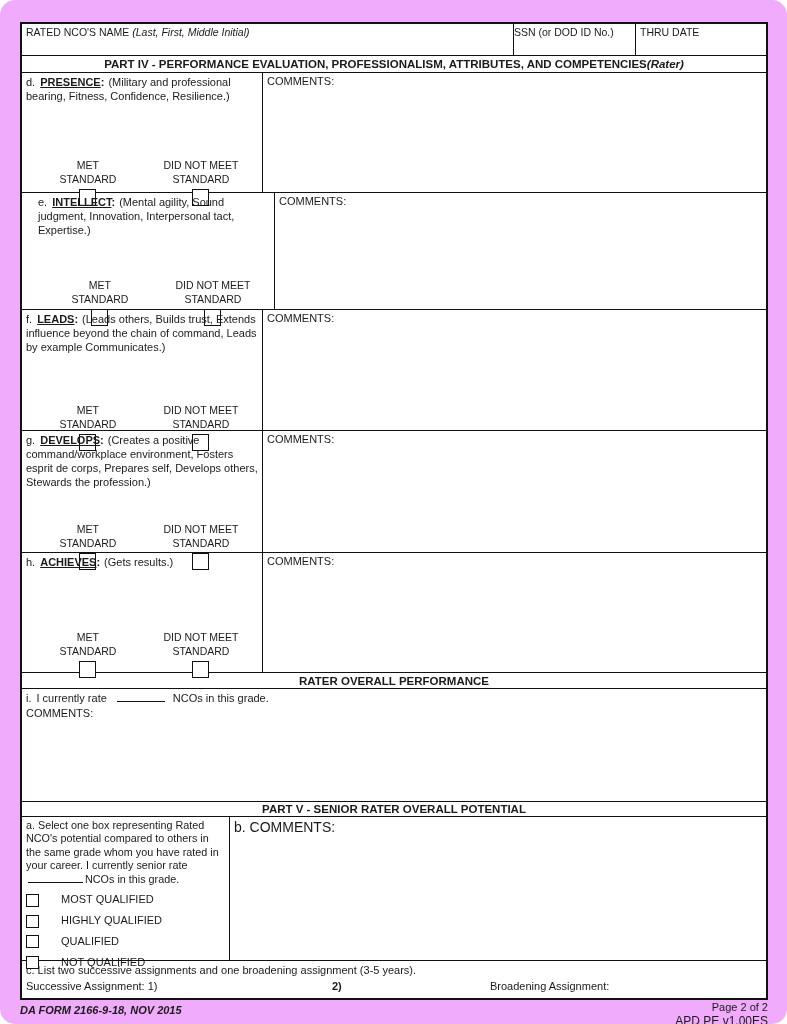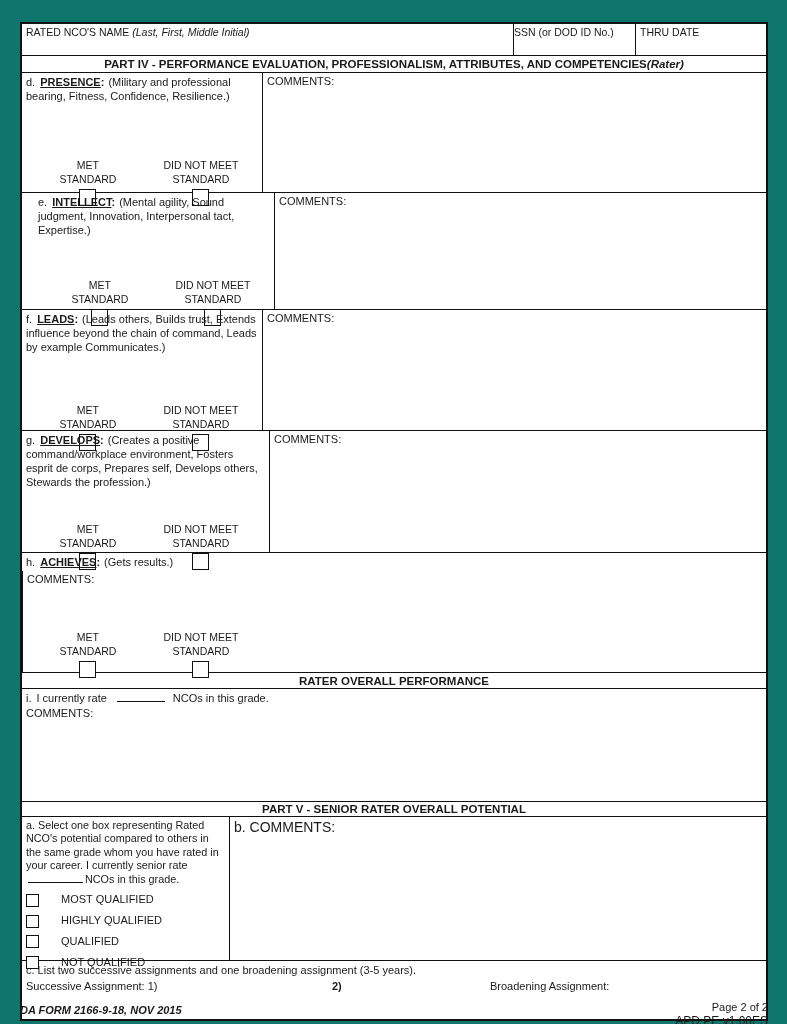--- a/index.html
+++ b/index.html
@@ -5,22 +5,23 @@
   * { margin: 0; padding: 0; box-sizing: border-box; }
   body {
     font-family: "Liberation Sans", sans-serif;
     background: #ffffff;
     color: #1a1a1a;
   }
   .page {
     position: relative;
     width: 787px;
     height: 1024px;
-    background: #0f766e;
+    background: #f0abfc;
     overflow: hidden;
+    border-radius: 15px;
   }
   .form-table {
     position: absolute;
     left: 20px;
     top: 22px;
     width: 748px;
     border: 2px solid #111;
     background: #fff;
   }
   .row { display: flex; border-top: 1.5px solid #111; }
@@ -70,22 +71,22 @@
   .checkbox {
     width: 17px;
     height: 17px;
     border: 1.5px solid #111;
     margin: 3px auto 0;
     background: #fff;
   }
   .row-d { height: 120px; }
   .row-e { height: 117px; padding-left: 12px; }
   .row-f { height: 121px; }
-  .row-g { height: 122px; gap: 7px; }
-  .row-h { height: 120px; flex-direction: column; }
+  .row-g { height: 122px; }
+  .row-h { height: 120px; }
   .row-d .std-group, .row-e .std-group { top: 54px; }
   .row-f .std-group { top: 62px; }
   .row-g .std-group { top: 60px; }
   .row-h .std-group { top: 46px; }
 
   
   .i-row { height: 113px; display: block; padding: 2px 4px; font-size: 11px; line-height: 1.35; }
   .blank-line {
     display: inline-block;
     width: 48px;
@@ -111,21 +112,21 @@
     width: 13px;
     height: 13px;
     border: 1.5px solid #111;
     margin-left: 0px;
     flex: 0 0 auto;
     background: #fff;
   }
   .p5-option-label { margin-left: 22px; font-size: 11px; }
 
   
-  .c-row { height: 59px; display: block; font-size: 11px; }
+  .c-row { height: 38px; display: block; font-size: 11px; }
   .c-line1 { padding: 3px 4px 0; }
   .c-line2 { position: relative; height: 20px; margin-top: 4px; }
   .c-line2 span { position: absolute; top: 0; }
   .succ-label { left: 4px; }
   .second-label { left: 310px; font-weight: bold; }
   .broad-label { left: 468px; }
 
   
   .footer {
     position: absolute;

